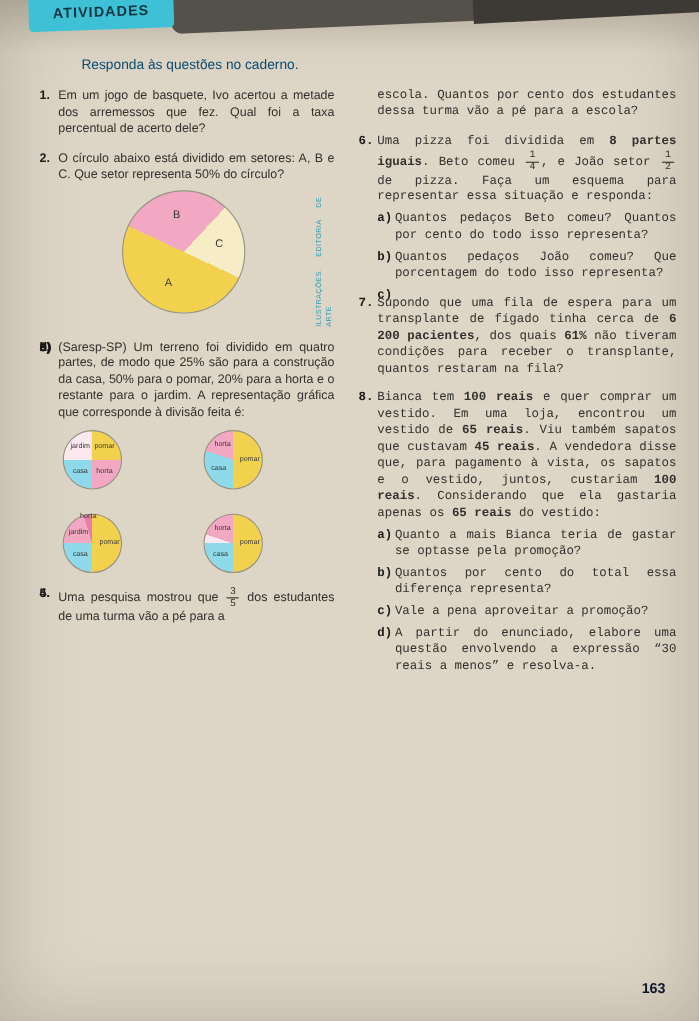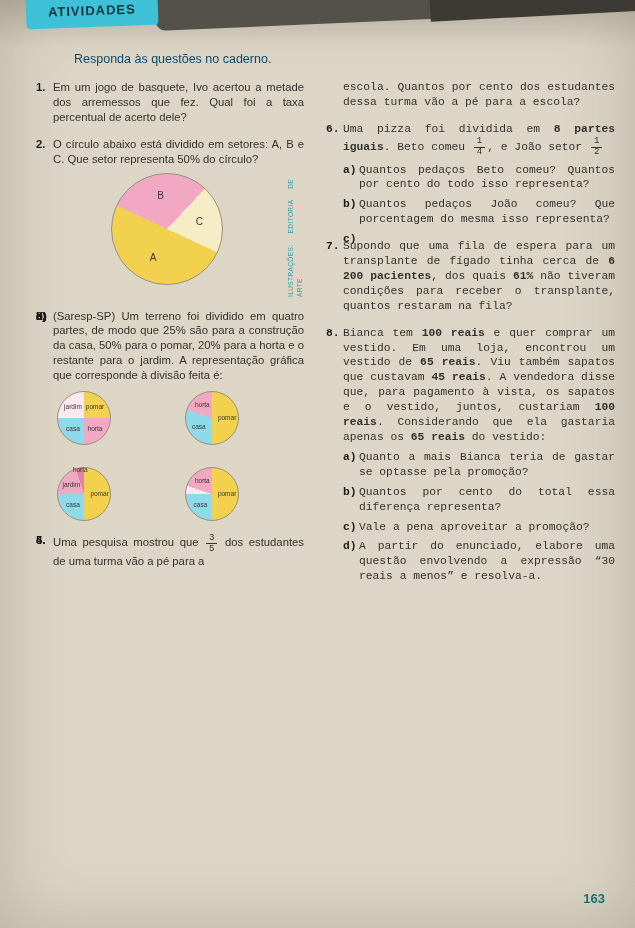--- a/index.html
+++ b/index.html
@@ -25,21 +25,21 @@
   .frac .d{display:block;padding:0 3px;}
   .figure{position:relative;height:124px;margin:6px 0 10px;}
   .pie{border-radius:50%;position:relative;border:1px solid #97917f;box-sizing:border-box;}
   .pie-big{width:112px;height:112px;margin:4px 0 0 58px;}
   .pie-label{position:absolute;transform:translate(-50%,-50%);font-size:6.5px;color:#3a3831;white-space:nowrap;}
   .pie-big .pie-label{font-size:10px;}
   .credit{position:absolute;right:0;top:6px;writing-mode:vertical-rl;transform:rotate(180deg);font-size:6.5px;color:#2e9eb0;letter-spacing:.4px;}
   .opt-grid{display:grid;grid-template-columns:1fr 1fr;gap:22px 8px;margin:8px 0 12px;padding-left:4px;}
   .opt{display:flex;align-items:center;gap:8px;}
   .pie-sm{width:54px;height:54px;flex:none;}
-  .pageno{position:absolute;bottom:22px;right:30px;font-weight:bold;font-size:13px;color:#0f766e;z-index:3;}
+  .pageno{position:absolute;bottom:22px;right:30px;font-weight:bold;font-size:13px;color:#0f172a;z-index:3;}
 </style>
 </head>
 <body>
 
 <div class="page">
   <div class="top-shade"></div>
   <div class="artifact a1"></div>
   <div class="artifact a2"></div>
   <div class="tab">ATIVIDADES</div>
   <div class="instruction">Responda às questões no caderno.</div>
@@ -117,28 +117,28 @@
       </div>
 
     </div>
 
     <div class="col right">
 
       <div class="cont">escola. Quantos por cento dos estudantes dessa turma vão a pé para a escola?</div>
 
       <div class="q">
         <span class="qnum">6.</span>
-        <span>Uma pizza foi dividida em <b>8 partes iguais</b>. Beto comeu </span><span class="frac"><span class="n">1</span><span class="d">4</span></span><span>, e João setor </span><span class="frac"><span class="n">1</span><span class="d">2</span></span>
+        <span>Uma pizza foi dividida em <b>8 partes iguais</b>. Beto comeu </span><span class="frac"><span class="n">1</span><span class="d">4</span></span><span>, e João setor </span><span class="frac"><span class="n">1</span><span class="d">2</span></span><span> de pizza. Faça um esquema para representar essa situação e responda:</span>
         <div class="item">
           <span class="ltr">a)</span>
           <span>Quantos pedaços Beto comeu? Quantos por cento do todo isso representa?</span>
         </div>
         <div class="item">
           <span class="ltr">b)</span>
-          <span>Quantos pedaços João comeu? Que porcentagem do mesma isso representa?</span>
+          <span>Quantos pedaços João comeu? Que porcentagem do todo isso representa?</span>
         </div>
         <div class="item">
           <span class="ltr">c)</span>
         </div>
       </div>
 
       <div class="q">
         <span class="qnum">7.</span>
         <span>Supondo que uma fila de espera para um transplante de fígado tinha cerca de <b>6 200 pacientes</b>, dos quais <b>61%</b> não tiveram condições para receber o transplante, quantos restaram na fila?</span>
       </div>

